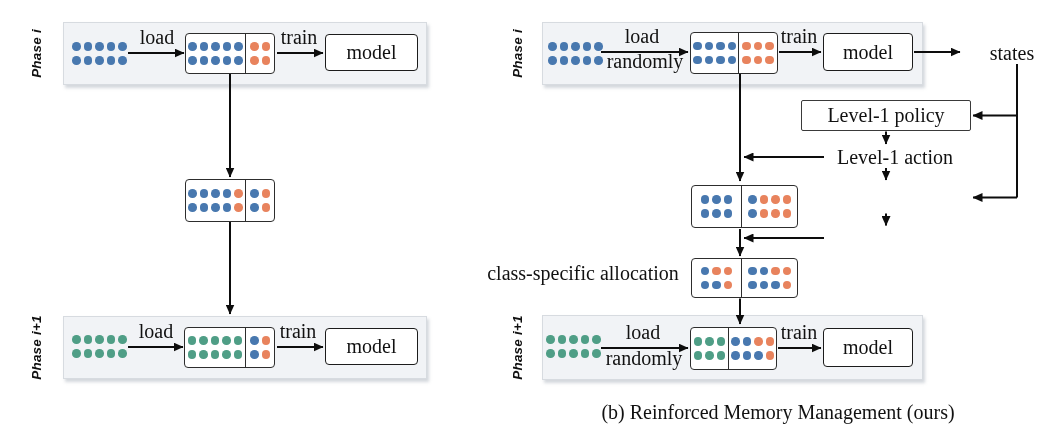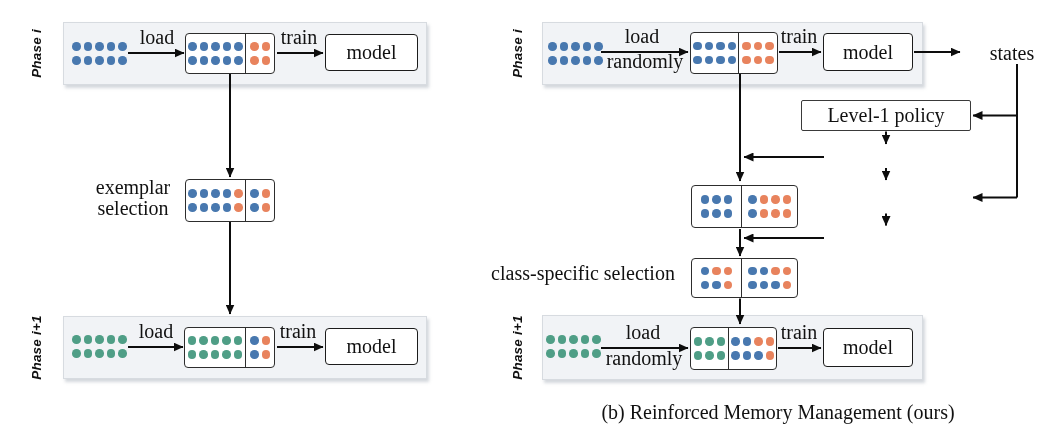--- a/index.html
+++ b/index.html
@@ -138,24 +138,20 @@
             <span class="dot" style="background: rgb(232, 131, 93);"></span>
           </div>
         </div>
     </div>
   </div>
   <div class="abs lbl" style="left:299px;top:37px">train</div>
   <div class="modelbox" style="left:325px;top:34px;width:93px;height:37px">
     <span>model</span>
   </div>
 
-  <div class="abs lbl2" style="left:133px;top:198px">
-    <div>exemplar</div>
-    <div>selection</div>
-  </div>
   <div class="membox" style="left:185px;top:179px;width:90px;height:43px">
     <div class="comp" style="width:59px">
       <div class="dots">
           <div class="dot-row">
             <span class="dot" style="background: rgb(72, 120, 175);"></span>
             <span class="dot" style="background: rgb(72, 120, 175);"></span>
             <span class="dot" style="background: rgb(72, 120, 175);"></span>
             <span class="dot" style="background: rgb(72, 120, 175);"></span>
             <span class="dot" style="background: rgb(232, 131, 93);"></span>
           </div>
@@ -296,20 +292,21 @@
   </div>
   <div class="abs lbl" style="left:799px;top:36px">train</div>
   <div class="modelbox" style="left:823px;top:33px;width:90px;height:38px">
     <span>model</span>
   </div>
   <div class="abs lbl" style="left:1012px;top:53px">states</div>
 
   <div class="policybox" style="left:801px;top:100px;width:170px;height:31px">
     <span>Level-1 policy</span>
   </div>
+  <div class="abs lbl" style="left:895px;top:157px">Level-1 action</div>
 
   <div class="membox" style="left:691px;top:185px;width:107px;height:43px">
     <div class="comp" style="width:49px">
       <div class="dots">
           <div class="dot-row">
             <span class="dot" style="background: rgb(72, 120, 175);"></span>
             <span class="dot" style="background: rgb(72, 120, 175);"></span>
             <span class="dot" style="background: rgb(72, 120, 175);"></span>
           </div>
           <div class="dot-row">
@@ -331,21 +328,21 @@
             <span class="dot" style="background: rgb(72, 120, 175);"></span>
             <span class="dot" style="background: rgb(232, 131, 93);"></span>
             <span class="dot" style="background: rgb(232, 131, 93);"></span>
             <span class="dot" style="background: rgb(232, 131, 93);"></span>
           </div>
         </div>
     </div>
   </div>
 
   <div class="abs lbl2" style="left:583px;top:273px">
-    <div>class-specific selection</div>
+    <div>class-specific allocation</div>
   </div>
   <div class="membox" style="left:691px;top:258px;width:107px;height:40px">
     <div class="comp" style="width:49px">
       <div class="dots">
           <div class="dot-row">
             <span class="dot" style="background: rgb(72, 120, 175);"></span>
             <span class="dot" style="background: rgb(232, 131, 93);"></span>
             <span class="dot" style="background: rgb(232, 131, 93);"></span>
           </div>
           <div class="dot-row">

